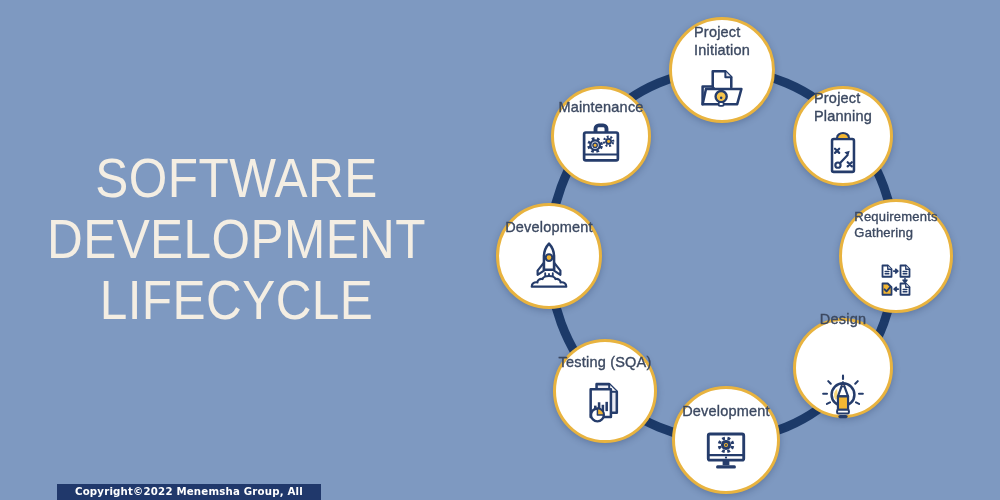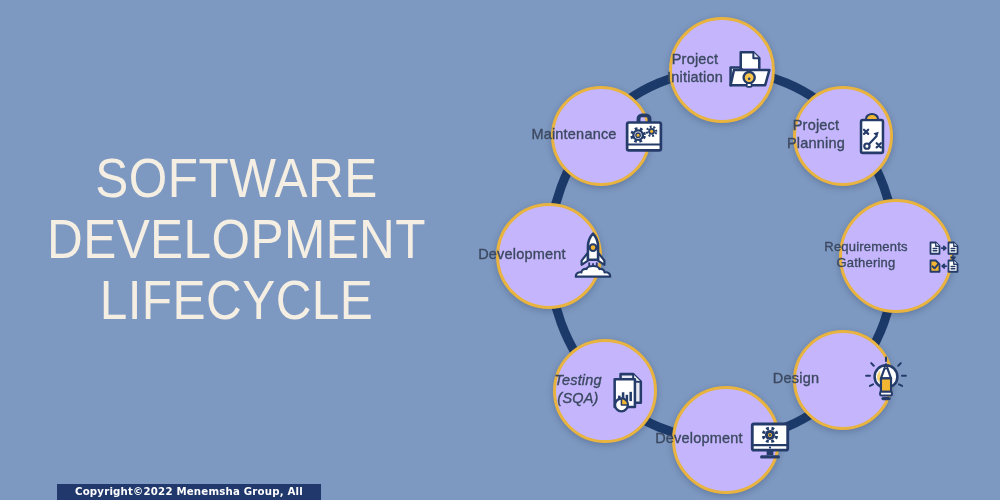--- a/index.html
+++ b/index.html
@@ -17,42 +17,41 @@
     letter-spacing:.5px;
     white-space:pre-line;
     transform:scaleX(.9);
     transform-origin:50% 50%;
   }
   
   .ring-svg{position:absolute;left:0;top:0;width:1000px;height:500px;z-index:0;}
   
   .node{
     position:absolute;z-index:2;border-radius:50%;
-    background:#c4b5fd;border:3px solid #e8b33f;
+    background:#ffffff;border:3px solid #e8b33f;
     box-sizing:border-box;
-    display:flex;flex-direction:row;align-items:center;justify-content:center;
+    display:flex;flex-direction:column;align-items:center;justify-content:center;
     box-shadow:0 2px 7px rgba(20,40,80,.28);
-    text-align:center;
   }
   .node-label{
     color:#3c4961;font-size:14.5px;line-height:1.18;
     letter-spacing:.2px;white-space:pre-line;
     -webkit-text-stroke:.35px #3c4961;
     margin-bottom:3px;
   }
   .node-icon{width:54px;height:54px;flex:0 0 auto;}
   
   .n1{left:669px;top:17px;width:106px;height:106px;}
   .n2{left:793px;top:86px;width:100px;height:100px;}
   .n3{left:839px;top:199px;width:114px;height:114px;gap:12px;}
   .n3 .node-label{font-size:13px;}
   .n3 .node-icon{width:48px;height:48px;}
-  .n4{left:793px;top:330px;width:100px;height:100px;gap:40px;}
+  .n4{left:793px;top:318px;width:100px;height:100px;gap:40px;}
   .n5{left:672px;top:386px;width:108px;height:108px;}
-  .n6{left:553px;top:339px;width:104px;height:104px;font-style:italic;}
+  .n6{left:553px;top:339px;width:104px;height:104px;}
   .n7{left:496px;top:203px;width:106px;height:106px;}
   .n8{left:551px;top:86px;width:100px;height:100px;}
   
   .copyright{
     position:absolute;left:57px;top:484px;width:264px;height:16px;
     background:#20386b;color:#ffffff;
     font-family:"DejaVu Sans", sans-serif;
     font-size:10.2px;font-weight:700;letter-spacing:.2px;
     line-height:16px;text-align:center;
   }

